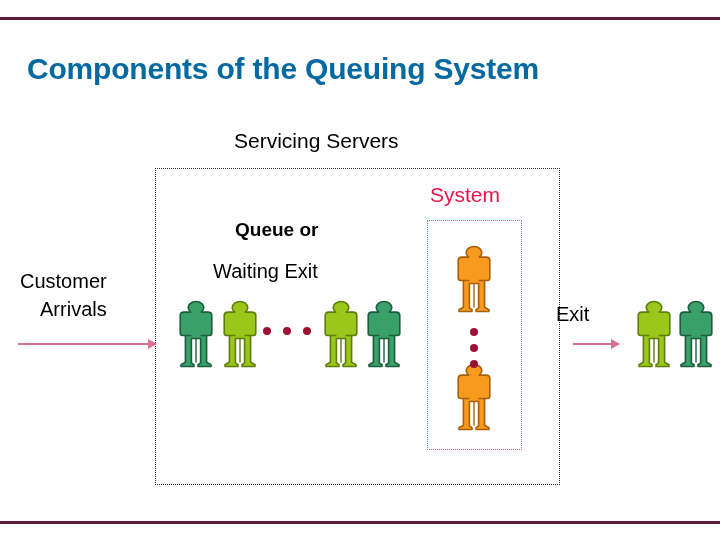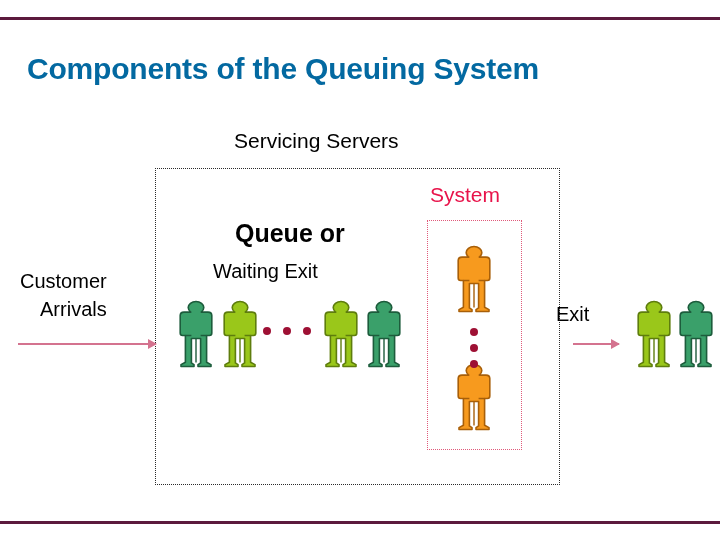--- a/index.html
+++ b/index.html
@@ -46,21 +46,21 @@
     white-space: nowrap;
   }
   #servicing-system-label {
     left: 234px;
     top: 129px;
     font-size: 21px;
   }
   #queue-or-label {
     left: 235px;
     top: 219px;
-    font-size: 25px;
+    font-size: 19px;
     font-weight: bold;
   }
   #waiting-line-label {
     left: 213px;
     top: 260px;
     font-size: 20px;
   }
   #customer-arrivals-label {
     left: 20px;
     top: 267px;

